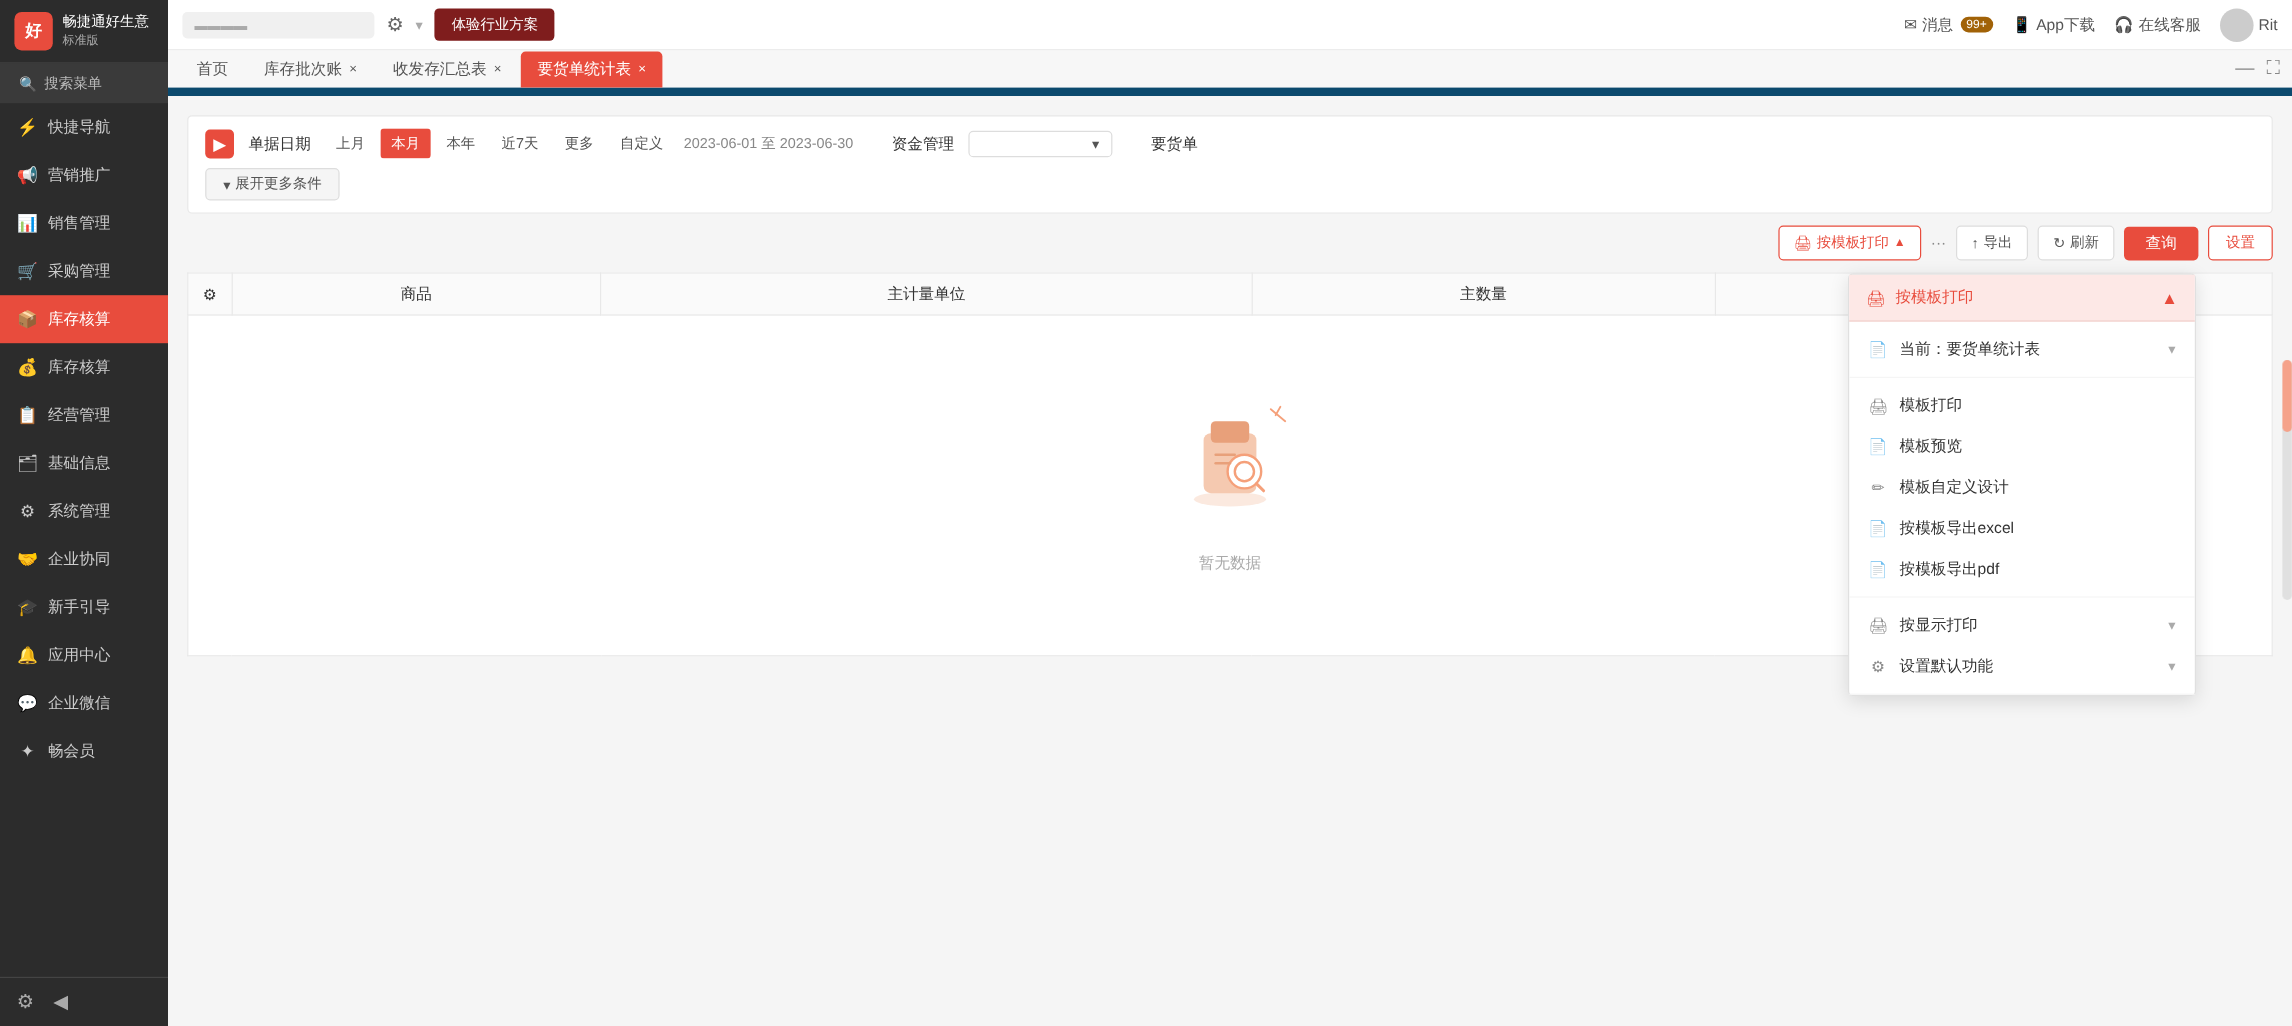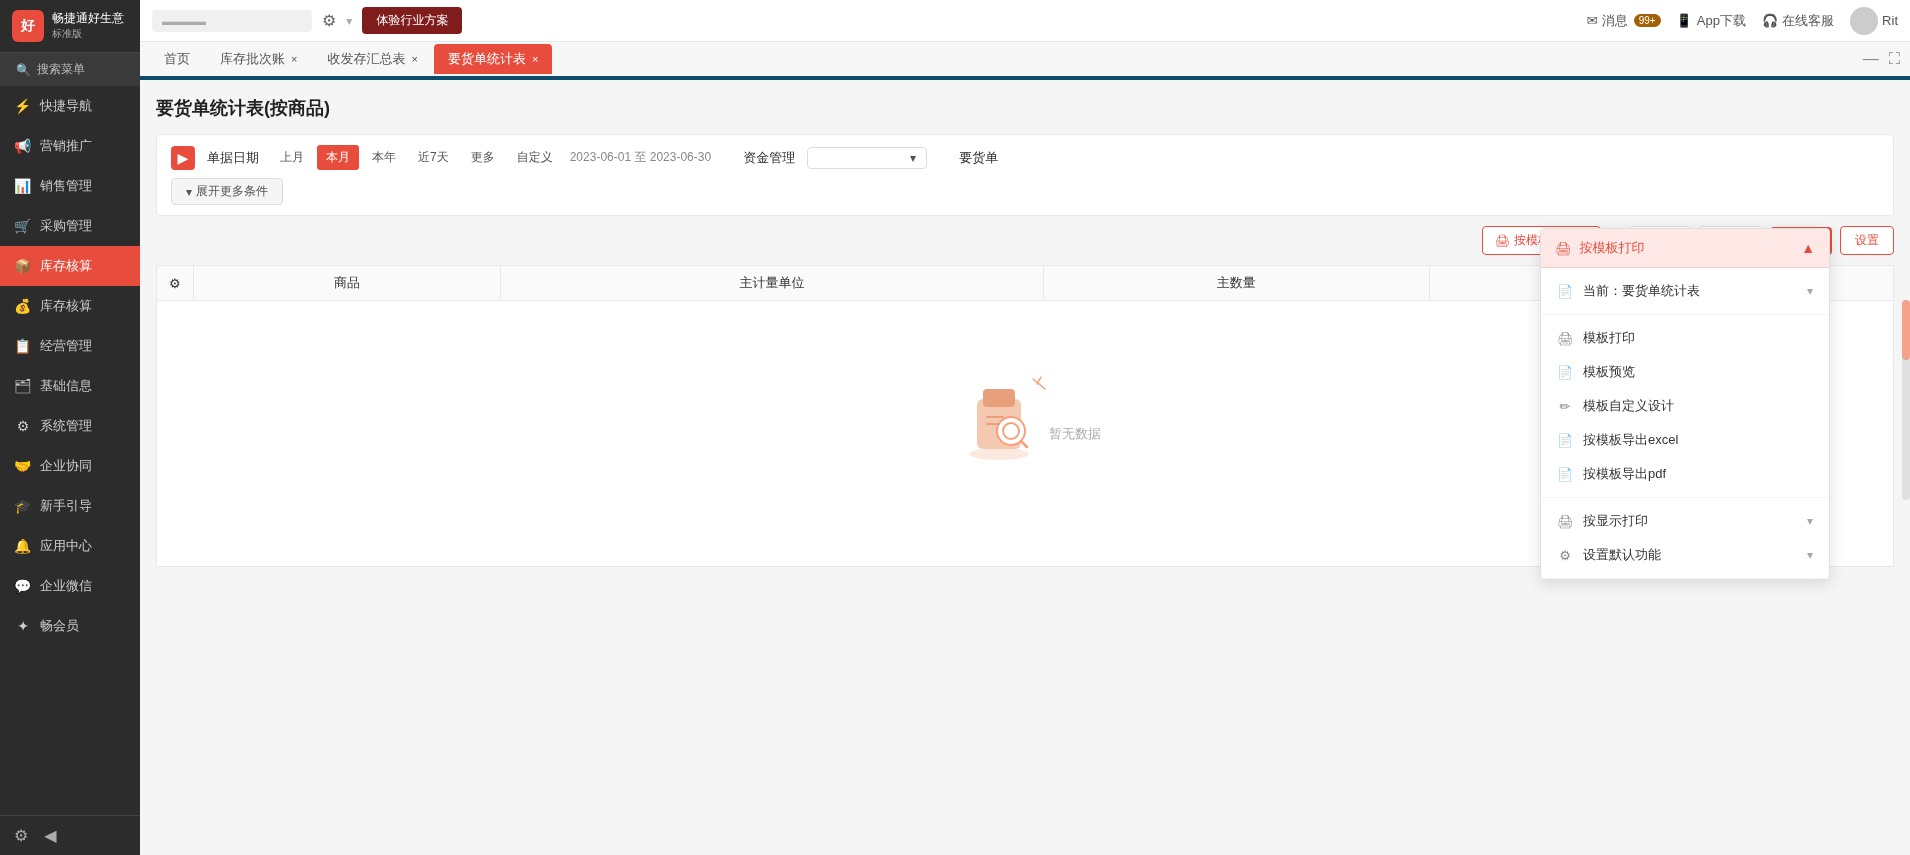--- a/index.html
+++ b/index.html
@@ -130,21 +130,21 @@
       width: 28px;
       height: 28px;
       border-radius: 50%;
       background: #ccc;
     }
 
     
     .tabs {
       height: 38px;
       background: #f7f7f7;
-      border-bottom: 4px solid #0c4a6e;
+      border-bottom: 7px solid #0c4a6e;
       display: flex;
       align-items: center;
       padding: 0 10px;
       gap: 2px;
     }
     .tab {
       padding: 6px 14px;
       font-size: 13px;
       cursor: pointer;
       color: #555;
@@ -317,21 +317,21 @@
       padding: 8px 12px;
       text-align: center;
       font-size: 13px;
       color: #333;
     }
     .th-gear { width: 36px; }
 
     
     .empty-state {
       display: flex;
-      flex-direction: row;
+      flex-direction: column;
       align-items: center;
       justify-content: center;
       padding: 60px 0;
     }
     .empty-icon {
       font-size: 80px;
       margin-bottom: 10px;
     }
     .empty-text { color: #aaa; font-size: 13px; }
 
@@ -550,21 +550,20 @@
       <span>要货单统计表</span>
       <span class="tab-close">×</span>
     </div>
     <div class="window-controls">
       <span>—</span>
       <span>⛶</span>
     </div>
   </div>
 
   <div class="content">
-    <div class="page-title">要货单统计表(按商品)</div>
 
     <div class="filter-bar">
       <div class="filter-row">
         <button class="filter-toggle-btn">▶</button>
         <span class="filter-label">单据日期</span>
         <div class="filter-date-options">
           <span class="date-btn">上月</span>
           <span class="date-btn active">本月</span>
           <span class="date-btn">本年</span>
           <span class="date-btn">近7天</span>

